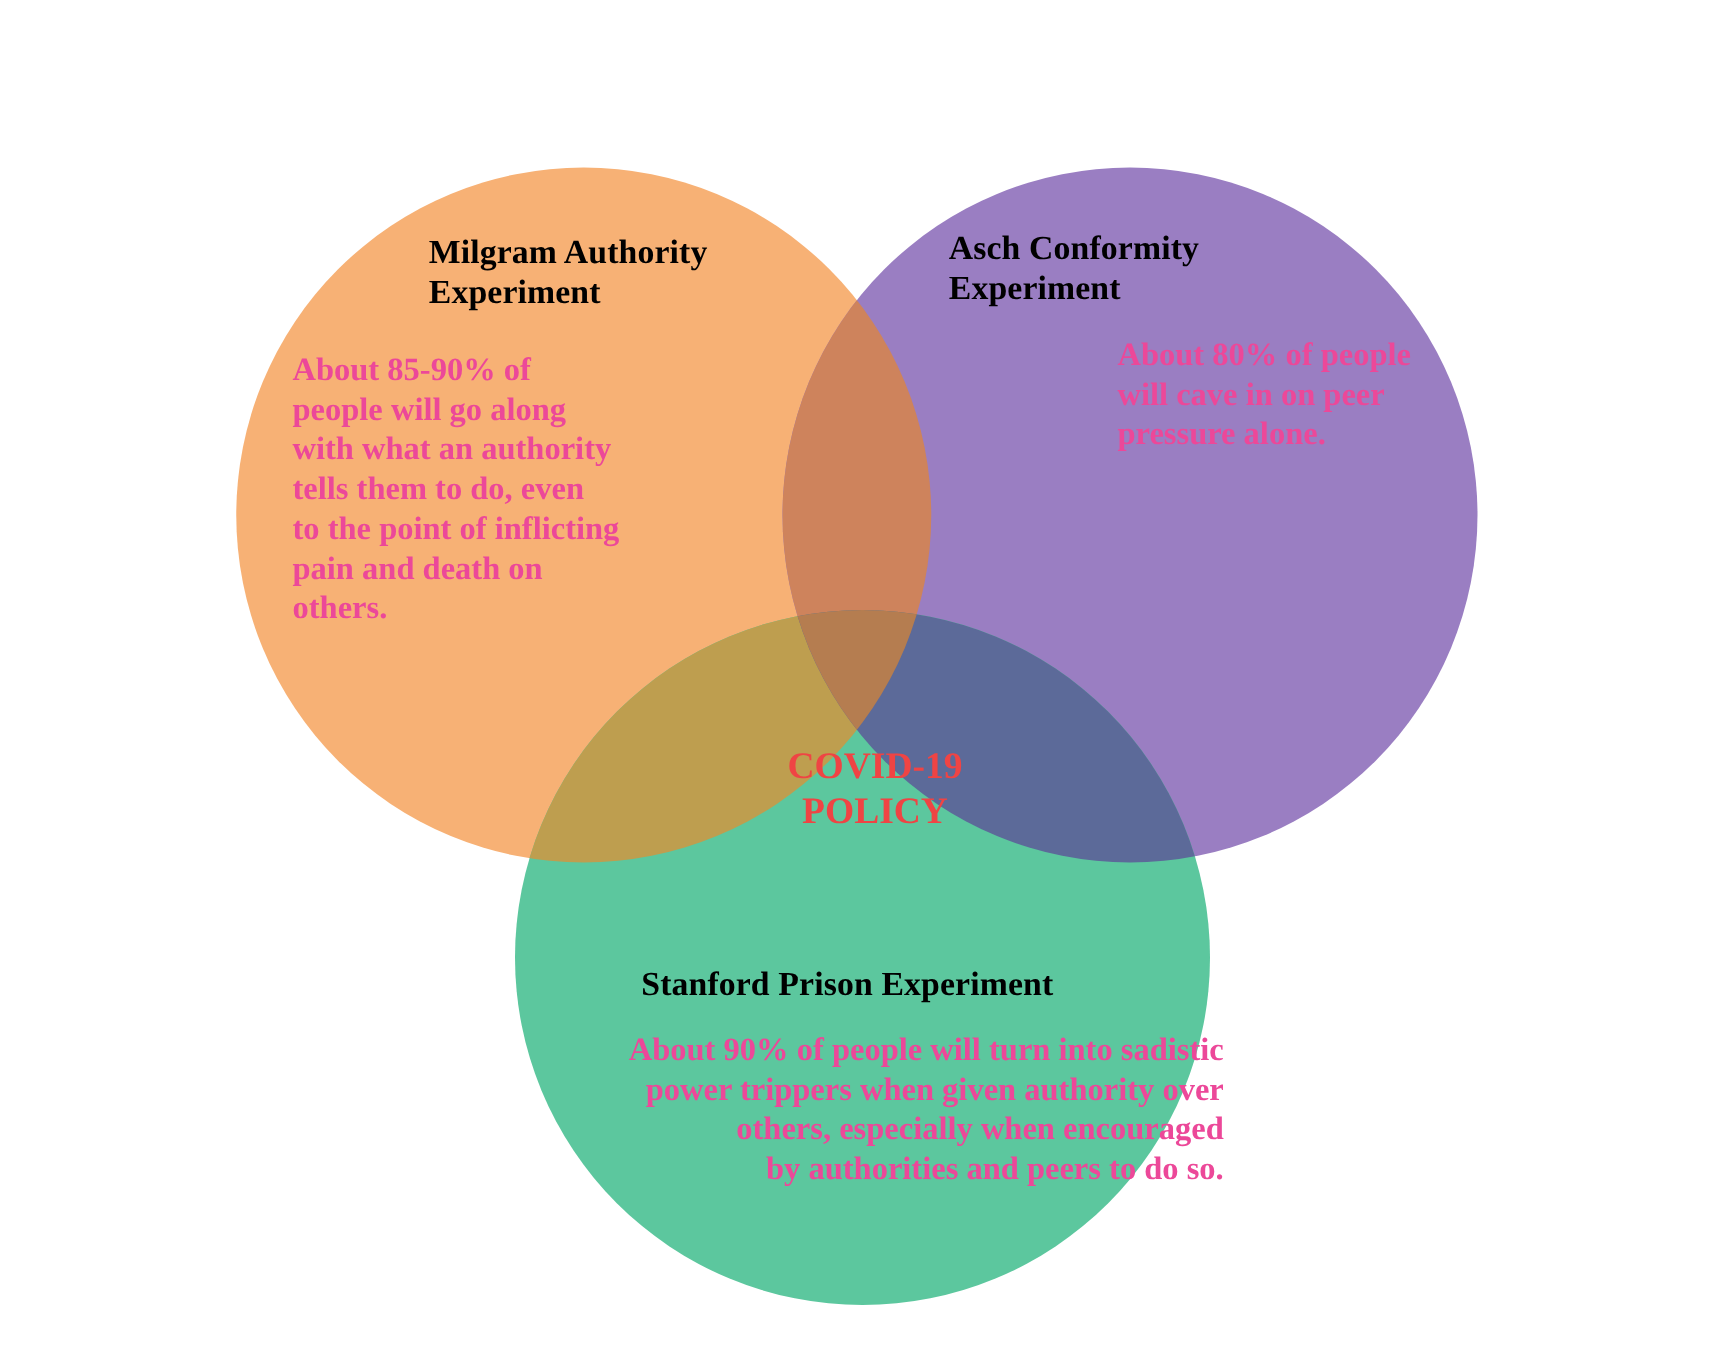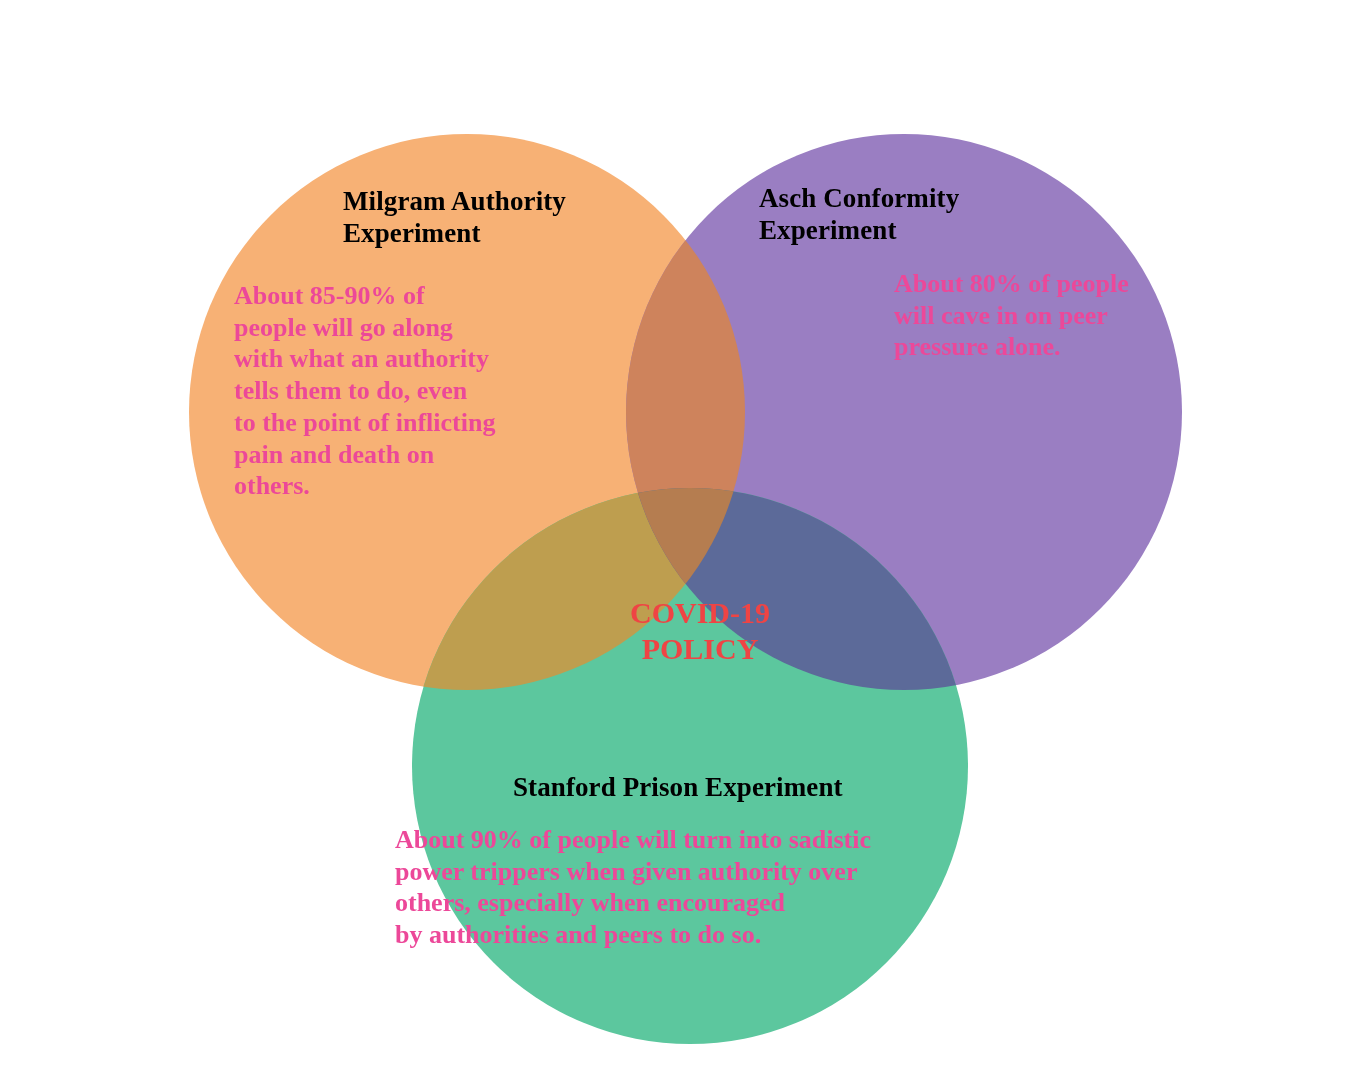--- a/index.html
+++ b/index.html
@@ -105,24 +105,24 @@
     line-height: 1.2;
   }
 
   
   #stanford-title {
     left: 513px;
     top: 772px;
     width: 420px;
   }
   #stanford-body {
-    left: 395px;
+    left: 409px;
     top: 824px;
     width: 570px;
-    text-align: left;
+    text-align: right;
     line-height: 1.22;
   }
 
   
   #watermark {
     position: absolute;
     left: 0;
     top: 1053px;
     width: 1371px;
     text-align: center;

